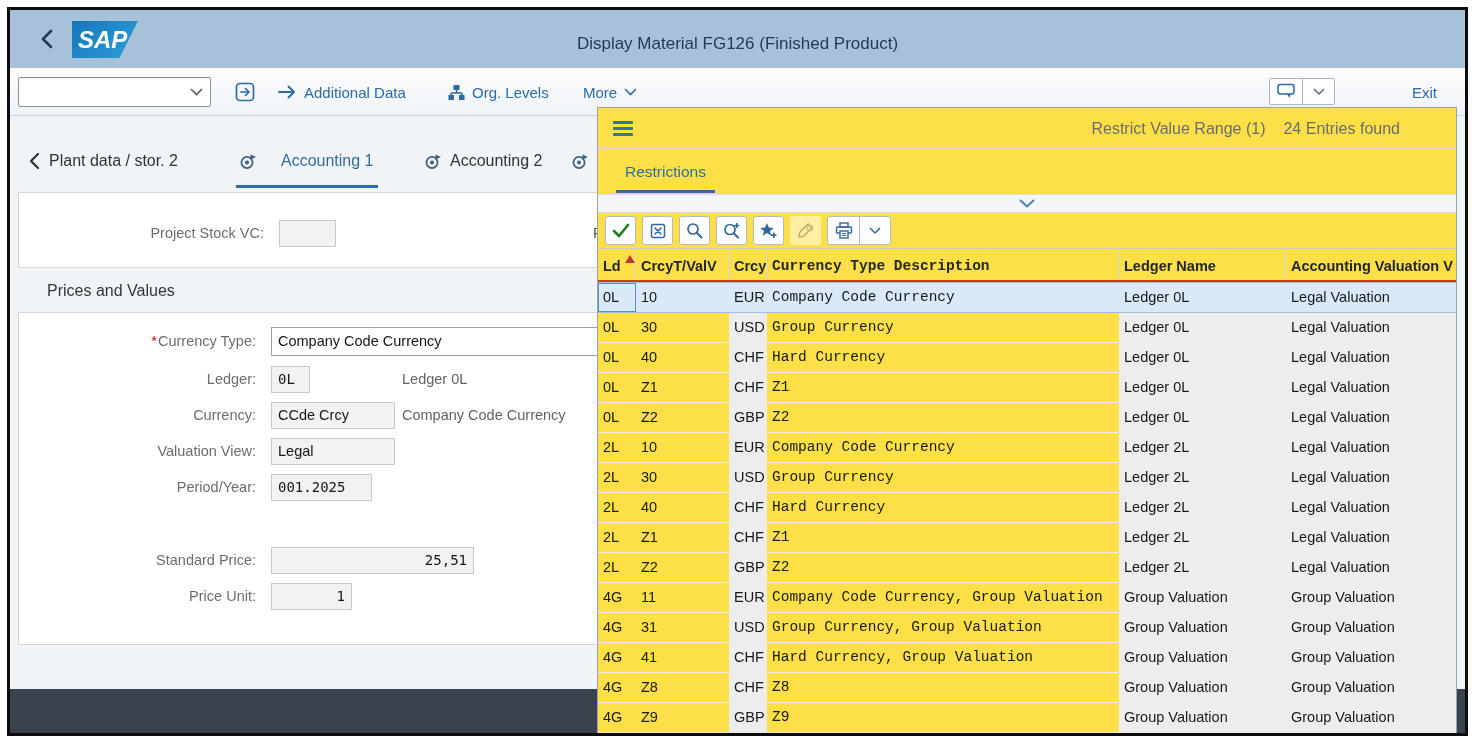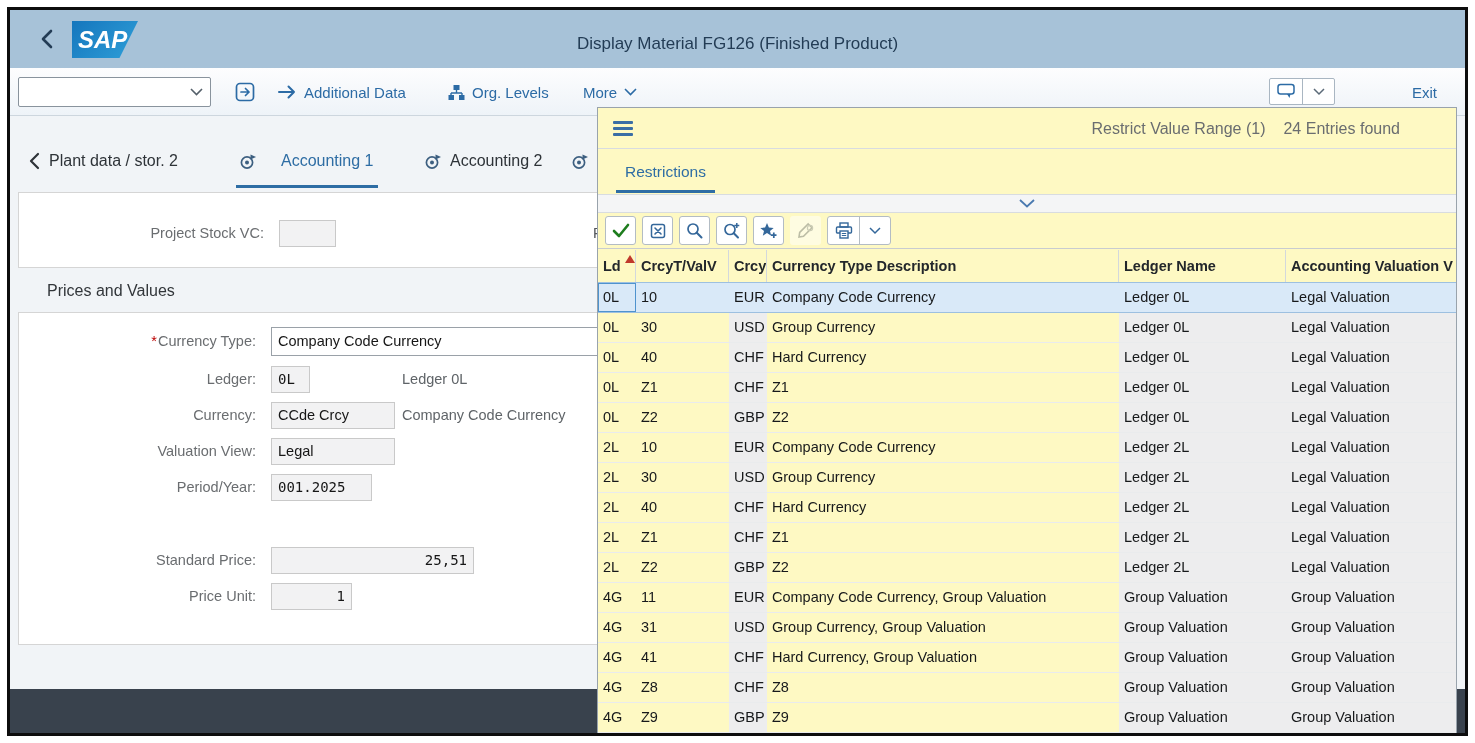--- a/index.html
+++ b/index.html
@@ -45,45 +45,45 @@
   .dfield.white { background:#fff; border-color:#9aa1a8; height:29px; line-height:27px; top:0; }
   .dfield.mono { font-family:"DejaVu Sans Mono", monospace; font-size:14px; }
   .dfield.num { text-align:right; }
   .fdesc { position:absolute; left:383px; color:#5f6468; font-size:14.5px; line-height:29px; white-space:nowrap; }
   .covered-frag { position:absolute; left:574px; top:32px; color:#52565a; font-size:14.5px; }
 
   
   .footerbar { position:absolute; left:0; right:0; top:679px; height:44px; background:#39424d; }
 
   
-  .popup { position:absolute; left:587px; top:97px; width:860px; height:626px; background:#fef9c3; border:1px solid #99a3ac; border-bottom:none; z-index:10; }
+  .popup { position:absolute; left:587px; top:97px; width:860px; height:626px; background:#fde047; border:1px solid #99a3ac; border-bottom:none; z-index:10; }
   .pop-titlebar { position:absolute; left:0; top:0; width:100%; height:41px; border-bottom:1px solid #d8dce0; display:flex; align-items:center; }
   .hamburger { margin-left:15px; width:20px; height:15px; display:flex; flex-direction:column; justify-content:space-between; cursor:pointer; }
   .hamburger i { display:block; height:3px; background:#3a6ea5; border-radius:1px; }
   .pop-title { position:absolute; right:56px; top:0; height:41px; display:flex; align-items:center; gap:18px; color:#6a6d70; font-size:16px; }
   .pop-tabrow { position:absolute; left:0; top:42px; width:100%; height:43px; }
   .pop-tab { position:absolute; left:18px; top:0; height:43px; display:flex; align-items:center; padding:0 9px; color:#2e6da4; font-size:15.5px; cursor:pointer; }
   .pop-tab::after { content:""; position:absolute; left:0; right:0; bottom:0; height:3px; background:#2e6da4; }
   .collapse-bar { position:absolute; left:0; top:86px; width:100%; height:19px; background:#f4f5f6; border-top:1px solid #d8dce0; border-bottom:1px solid #d8dce0; display:flex; align-items:center; justify-content:center; cursor:pointer; }
   .pop-toolbar { position:absolute; left:0; top:105px; width:100%; height:36px; display:flex; align-items:center; gap:6px; padding:0 7px; border-bottom:1px solid #c8ccd0; }
   .pbtn { width:31px; height:29px; border:1px solid #b3bcc4; border-radius:3px; background:#fff; display:flex; align-items:center; justify-content:center; cursor:pointer; }
   .pbtn.noborder { border:none; cursor:default; }
   .pgroup { display:flex; height:29px; border:1px solid #b3bcc4; border-radius:3px; background:#fff; }
   .pgroup .gcell { width:31px; display:flex; align-items:center; justify-content:center; cursor:pointer; }
   .pgroup .gcell + .gcell { border-left:1px solid #b3bcc4; }
 
   
   .vtable { position:absolute; left:0; top:142px; width:100%; }
-  .thead { display:flex; height:33px; border-bottom:1px solid #c2410c; }
+  .thead { display:flex; height:33px; border-bottom:3px solid #c2410c; }
   .th { font-weight:bold; font-size:14.5px; color:#23272b; line-height:32px; padding-left:5px; border-right:1px solid #d3d8dc; position:relative; white-space:nowrap; overflow:hidden; cursor:pointer; }
   .th:last-child { border-right:none; }
   .sort-asc { position:absolute; left:27px; top:5px; width:0; height:0; border-left:5px solid transparent; border-right:5px solid transparent; border-bottom:8px solid #c0392b; }
   .trow { display:flex; height:30px; border-bottom:1px solid #e9ebed; cursor:pointer; }
   .td { font-size:14.5px; color:#17191b; line-height:29px; padding-left:5px; white-space:nowrap; overflow:hidden; }
-  .c0 { width:38px; } .c1 { width:93px; } .c2 { width:38px; } .c3 { width:352px; } .c4 { width:167px; } .c5 { flex:1; }
+  .c0 { width:38px; } .c1 { width:93px; } .c2 { width:38px; } .c3 { width:352px;font-family:Liberation Mono, monospace; } .c4 { width:167px; } .c5 { flex:1; }
   .trow:not(.selected) .c2, .trow:not(.selected) .c4, .trow:not(.selected) .c5 { background:#ededee; }
   .trow.selected { background:#d9e9f8; border-top:1px solid #9dc0e0; border-bottom:1px solid #9dc0e0; height:31px; margin-top:-1px; }
   .trow.selected .c0 { outline:1px solid #4f93ce; outline-offset:-1px; }
 
   svg { display:block; }
 </style>
 </head>
 <body>
 
 <div class="stage">

